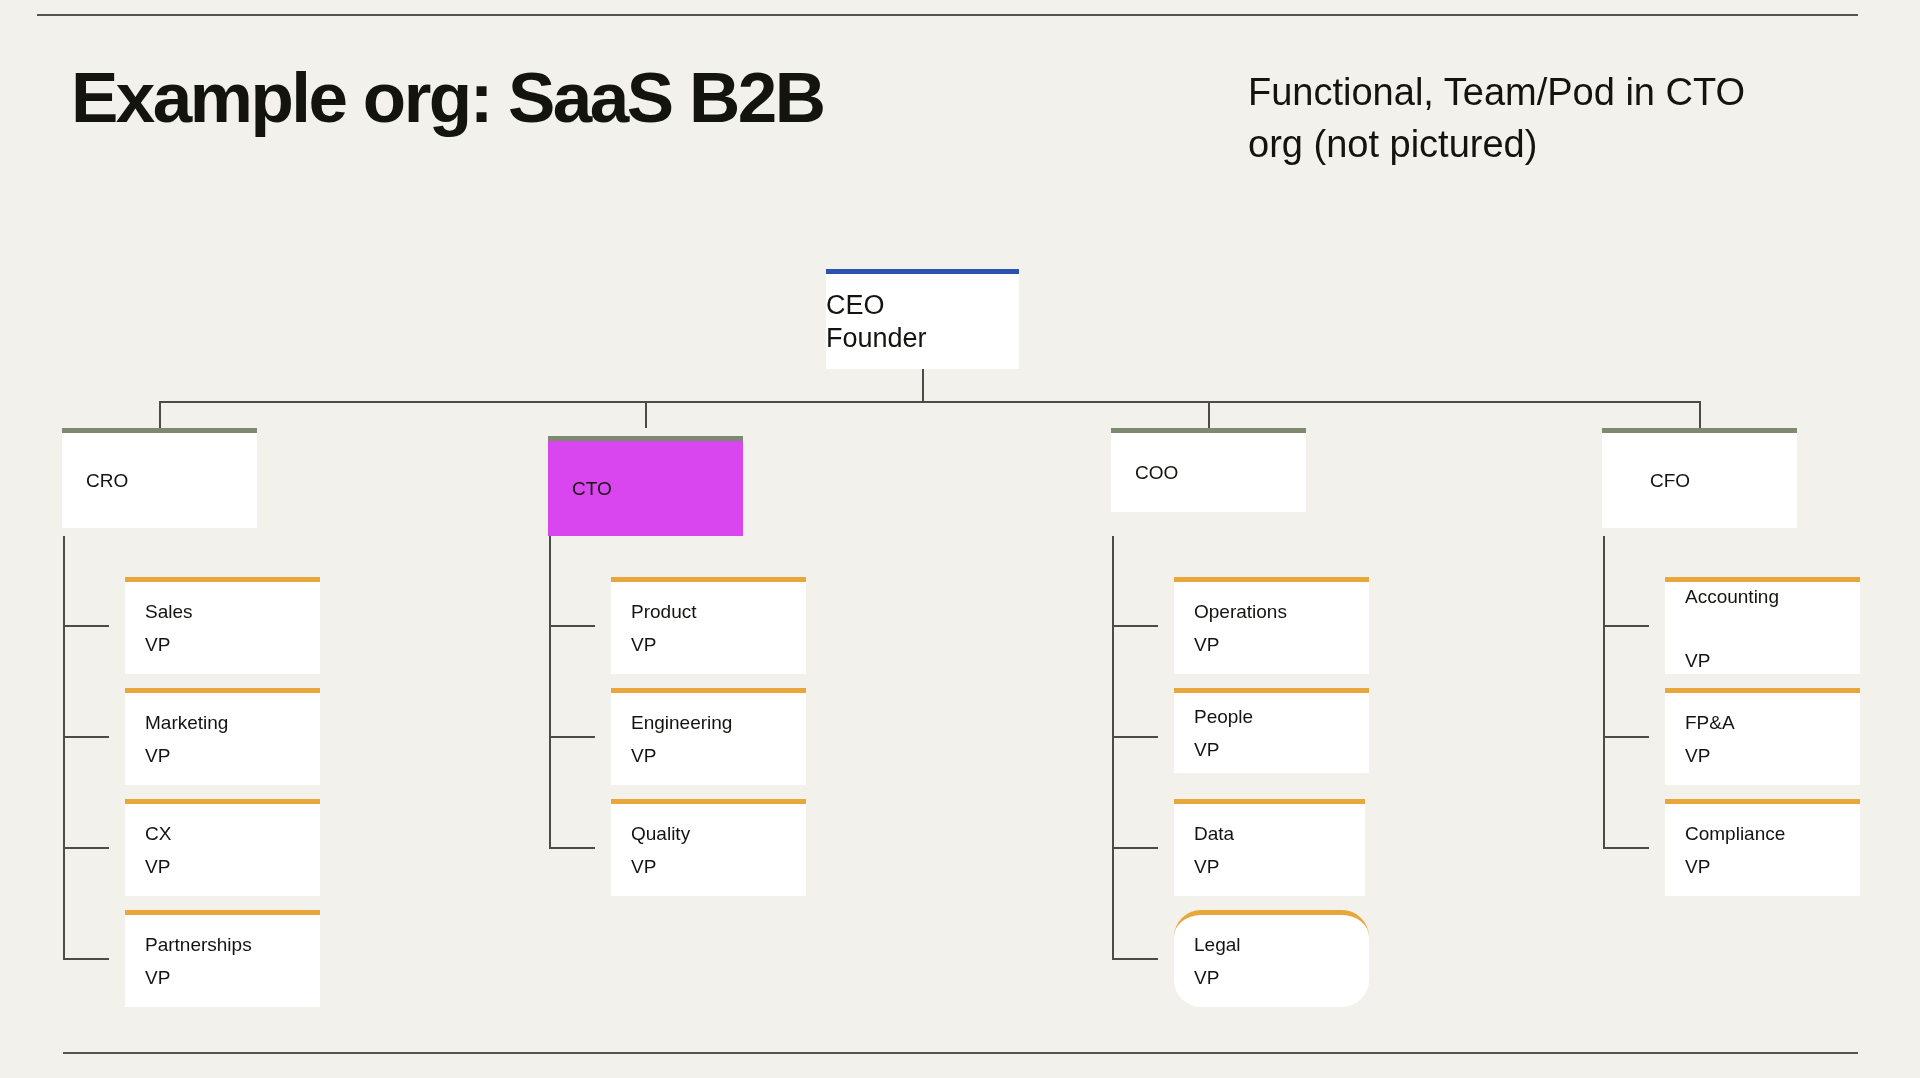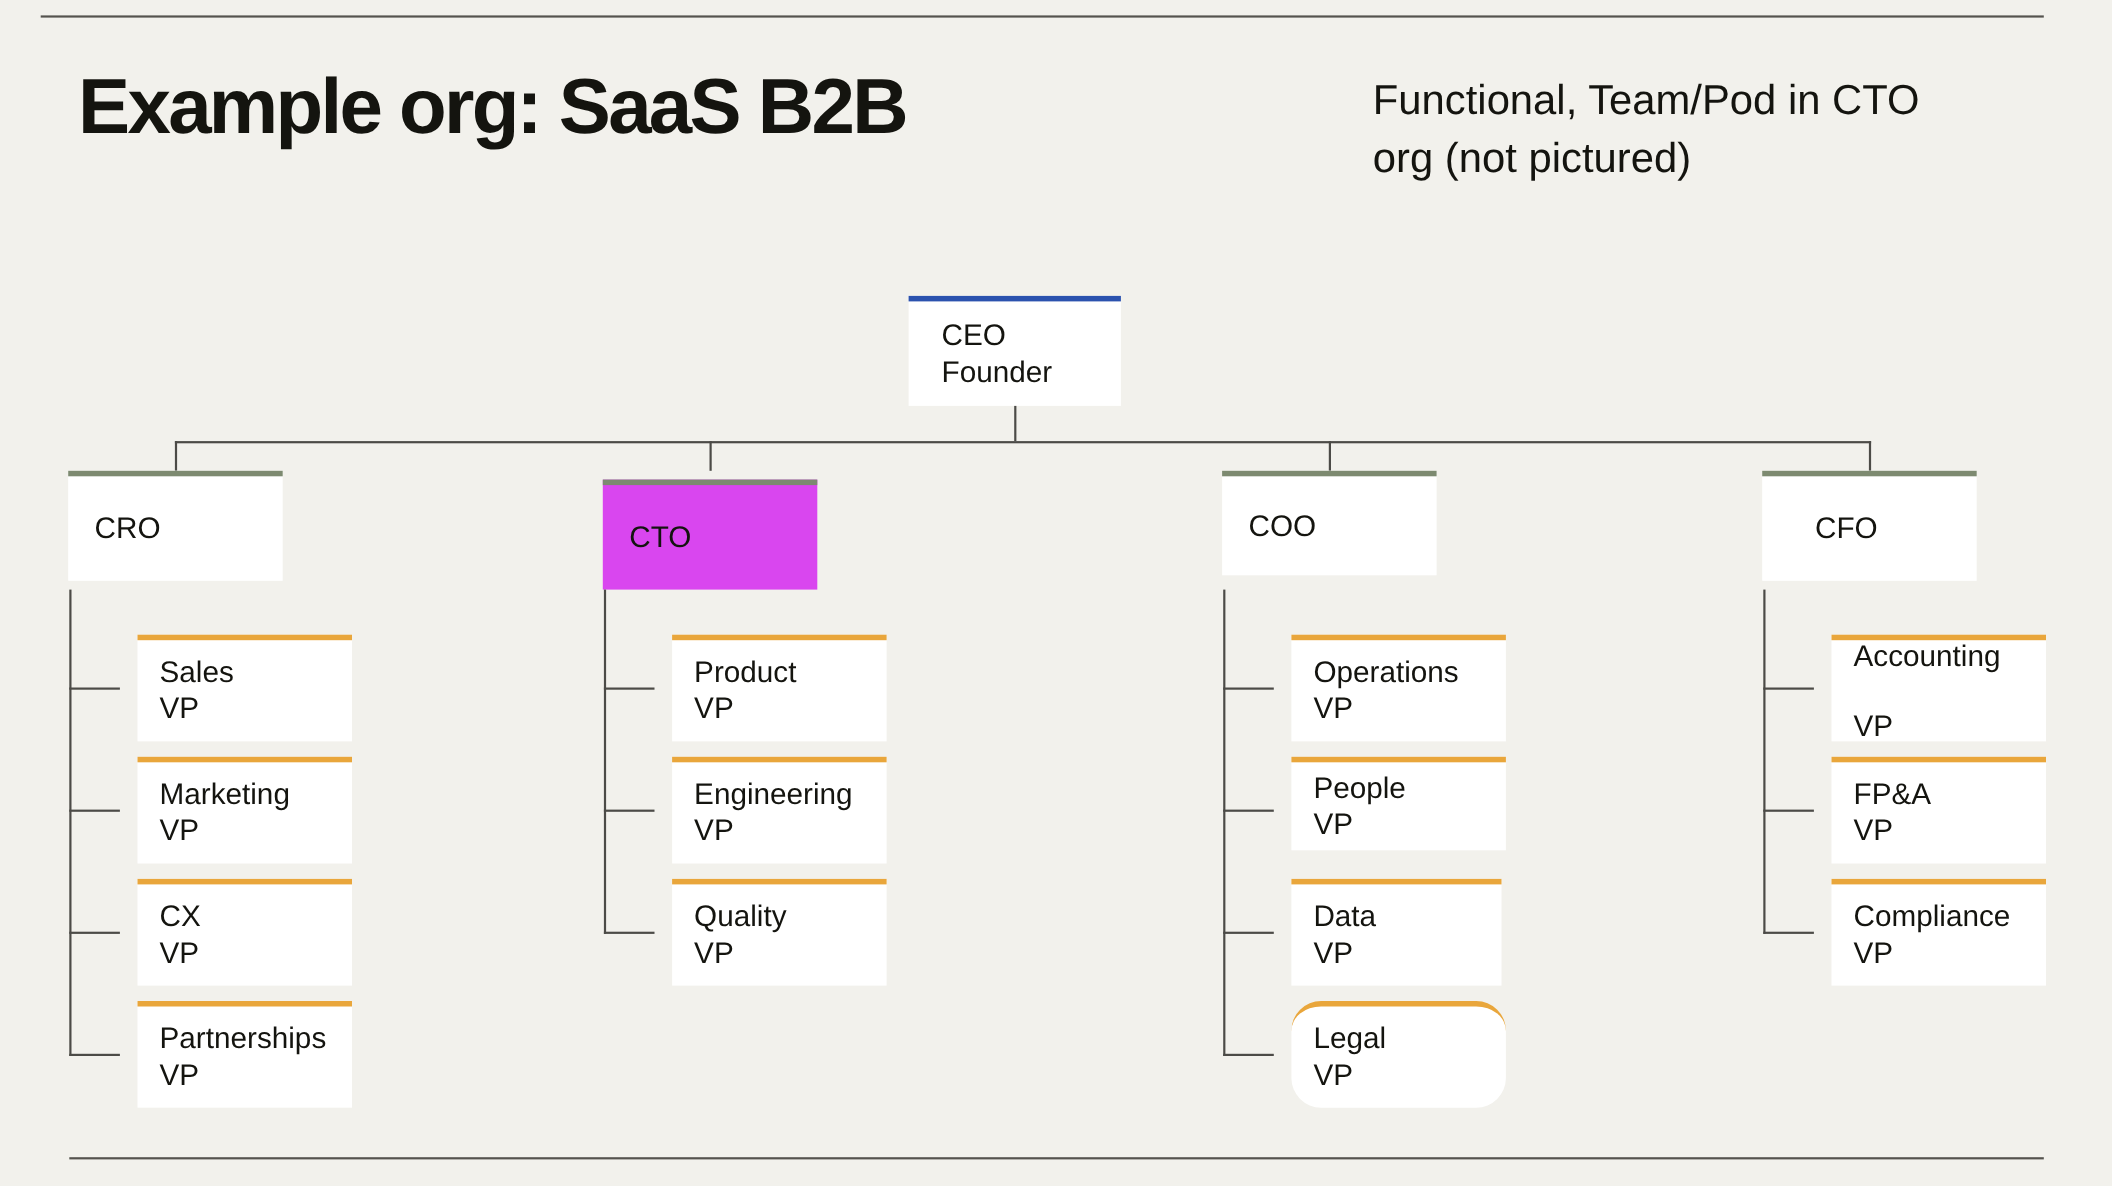--- a/index.html
+++ b/index.html
@@ -14,22 +14,22 @@
   .rule-bottom{left:63px;top:1052px;width:1795px;}
   .title{
     position:absolute;left:71px;top:62px;margin:0;
     font-size:71px;line-height:71px;font-weight:700;letter-spacing:-2.5px;
   }
   .note{position:absolute;left:1248px;top:66px;font-size:38px;line-height:52px;font-weight:400;}
   .node{
     position:absolute;background:#ffffff;box-sizing:border-box;
     display:flex;flex-direction:column;justify-content:center;
   }
-  .node .ln{font-size:27px;line-height:33px;}
-  .node-root{padding-left:30px;}
+  .node .ln{font-size:19px;line-height:33px;}
+  .node-root{}
   .node-root .ln{font-size:27px;}
   .node-branch{padding-left:24px;}
   .node-child{padding-left:20px;}
   .cline{position:absolute;background:#4c4b47;}
 </style>
 </head>
 <body>
 
 <div class="canvas">
   <div class="rule rule-top"></div>
@@ -84,21 +84,21 @@
       <div class="node node-child" style="left: 611px; top: 688px; width: 195px; height: 97px; border-top: 5px solid rgb(233, 166, 59); background: rgb(255, 255, 255);">
         <div class="ln">Engineering</div>
         <div class="ln">VP</div>
       </div>
       <div class="cline" style="left: 549px; top: 847px; width: 46px; height: 2px; background: rgb(76, 75, 71);"></div>
       <div class="node node-child" style="left: 611px; top: 799px; width: 195px; height: 97px; border-top: 5px solid rgb(233, 166, 59); background: rgb(255, 255, 255);">
         <div class="ln">Quality</div>
         <div class="ln">VP</div>
       </div>
       <div class="cline" style="left: 1208px; top: 401px; width: 2px; height: 27px; background: rgb(76, 75, 71);"></div>
-      <div class="node node-branch" style="left: 1111px; top: 428px; width: 195px; height: 95px; border-top: 5px solid rgb(125, 138, 112); background: rgb(255, 255, 255);">
+      <div class="node node-branch" style="left: 1111px; top: 428px; width: 195px; height: 84px; border-top: 5px solid rgb(125, 138, 112); background: rgb(255, 255, 255);">
         <div class="ln">COO</div>
       </div>
       <div class="cline" style="left: 1112px; top: 536px; width: 2px; height: 424px; background: rgb(76, 75, 71);"></div>
       <div class="cline" style="left: 1112px; top: 625px; width: 46px; height: 2px; background: rgb(76, 75, 71);"></div>
       <div class="node node-child" style="left: 1174px; top: 577px; width: 195px; height: 97px; border-top: 5px solid rgb(233, 166, 59); background: rgb(255, 255, 255);">
         <div class="ln">Operations</div>
         <div class="ln">VP</div>
       </div>
       <div class="cline" style="left: 1112px; top: 736px; width: 46px; height: 2px; background: rgb(76, 75, 71);"></div>
       <div class="node node-child" style="left: 1174px; top: 688px; width: 195px; height: 85px; border-top: 5px solid rgb(233, 166, 59); background: rgb(255, 255, 255);">

